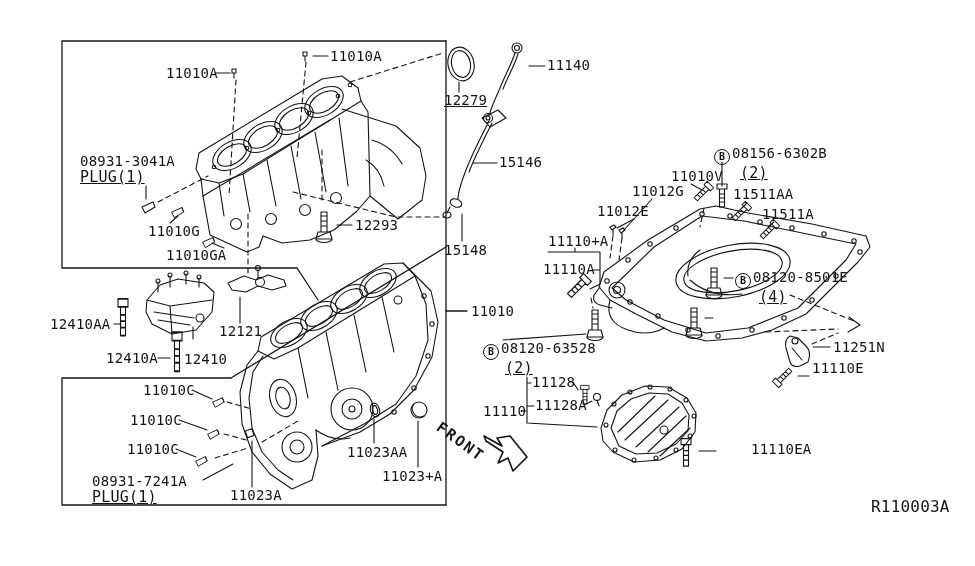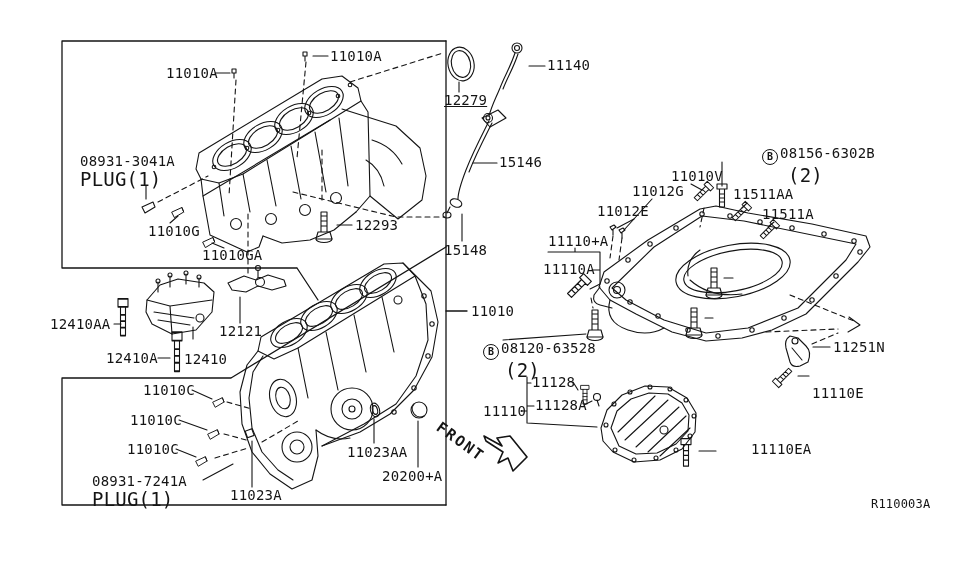--- a/index.html
+++ b/index.html
@@ -1,25 +1,25 @@
 <!DOCTYPE html>
 <html><head>
 <meta charset="utf-8">
 <style>
   html,body{margin:0;padding:0;background:#ffffff;}
   #stage{position:relative;width:975px;height:566px;background:#ffffff;overflow:hidden;
          font-family:"DejaVu Sans Mono","Liberation Mono",monospace;color:#141414;}
   #art{position:absolute;left:0;top:0;}
   #labels{position:absolute;left:0;top:0;width:975px;height:566px;}
   .plabel{position:absolute;font-size:14px;line-height:1.1;letter-spacing:0.2px;white-space:nowrap;color:#141414;}
-  .plabel .sub{font-size:19px;letter-spacing:0.2px;}
+  .plabel .sub{font-size:15px;letter-spacing:0.2px;text-decoration:underline;}
   .bcirc{display:inline-block;width:14px;height:14px;border:1.5px solid #141414;border-radius:50%;
          text-align:center;font-size:10px;line-height:14px;font-weight:bold;vertical-align:-2px;margin-right:2px;}
   .front-label{font-size:15px;font-weight:bold;letter-spacing:2px;transform-origin:left top;}
-  .figid{font-size:12px;}
+  .figid{font-size:16px;}
 </style>
 </head>
 <body>
 
 <div id="stage">
 
   <svg id="art" width="975" height="566" viewBox="0 0 975 566" fill="none" stroke="#141414" stroke-width="1.1" stroke-linecap="round" stroke-linejoin="round">
 
     <defs>
       <g id="boltUp">
@@ -312,49 +312,50 @@
     <g stroke-width="1.6">
       <path d="M484,436 L502,446 L497,438 L510,436 L527,457 L513,471 L508,458 L498,463 L503,452 L486,441 Z"></path>
     </g>
   </svg>
 
   <div id="labels">
       <div class="plabel" style="left: 166px; top: 66px;"><span>11010A</span></div>
       <div class="plabel" style="left: 330px; top: 49px;"><span>11010A</span></div>
       <div class="plabel" style="left: 80px; top: 154px;"><span>08931-3041A</span><div class="sub" style="margin-left: 0px;">PLUG(1)</div></div>
       <div class="plabel" style="left: 148px; top: 224px;"><span>11010G</span></div>
-      <div class="plabel" style="left: 166px; top: 248px; margin-left: 36px;"><span>11010GA</span></div>
+      <div class="plabel" style="left: 166px; top: 248px;"><span>11010GA</span></div>
       <div class="plabel" style="left: 355px; top: 218px;"><span>12293</span></div>
       <div class="plabel" style="left: 444px; top: 93px; text-decoration: underline;"><span>12279</span></div>
       <div class="plabel" style="left: 547px; top: 58px;"><span>11140</span></div>
       <div class="plabel" style="left: 499px; top: 155px;"><span>15146</span></div>
       <div class="plabel" style="left: 444px; top: 243px;"><span>15148</span></div>
       <div class="plabel" style="left: 471px; top: 304px;"><span>11010</span></div>
       <div class="plabel" style="left: 50px; top: 317px;"><span>12410AA</span></div>
       <div class="plabel" style="left: 184px; top: 340px; margin-top: 12px;"><span>12410</span></div>
       <div class="plabel" style="left: 106px; top: 351px;"><span>12410A</span></div>
       <div class="plabel" style="left: 219px; top: 324px;"><span>12121</span></div>
       <div class="plabel" style="left: 143px; top: 383px;"><span>11010C</span></div>
       <div class="plabel" style="left: 130px; top: 413px;"><span>11010C</span></div>
       <div class="plabel" style="left: 127px; top: 442px;"><span>11010C</span></div>
       <div class="plabel" style="left: 92px; top: 474px;"><span>08931-7241A</span><div class="sub" style="margin-left: 0px;">PLUG(1)</div></div>
       <div class="plabel" style="left: 230px; top: 488px;"><span>11023A</span></div>
       <div class="plabel" style="left: 347px; top: 445px;"><span>11023AA</span></div>
-      <div class="plabel" style="left: 382px; top: 469px;"><span>20200+A</span></div>
+      <div class="plabel" style="left: 382px; top: 469px;"><span>11023+A</span></div>
       <div class="plabel" style="left: 597px; top: 204px;"><span>11012E</span></div>
       <div class="plabel" style="left: 632px; top: 184px;"><span>11012G</span></div>
       <div class="plabel" style="left: 671px; top: 169px;"><span>11010V</span></div>
-      <div class="plabel" style="left: 714px; top: 146px; margin-left: 48px;"><span class="bcirc">B</span><span>08156-6302B</span><div class="sub" style="margin-left: 26px;">(2)</div></div>
+      <div class="plabel" style="left: 714px; top: 146px;"><span class="bcirc">B</span><span>08156-6302B</span><div class="sub" style="margin-left: 26px;">(2)</div></div>
       <div class="plabel" style="left: 733px; top: 187px;"><span>11511AA</span></div>
       <div class="plabel" style="left: 762px; top: 207px;"><span>11511A</span></div>
       <div class="plabel" style="left: 548px; top: 234px;"><span>11110+A</span></div>
       <div class="plabel" style="left: 543px; top: 262px;"><span>11110A</span></div>
+      <div class="plabel" style="left: 735px; top: 270px;"><span class="bcirc">B</span><span>08120-8501E</span><div class="sub" style="margin-left: 24px;">(4)</div></div>
       <div class="plabel" style="left: 483px; top: 341px;"><span class="bcirc">B</span><span>08120-63528</span><div class="sub" style="margin-left: 22px;">(2)</div></div>
       <div class="plabel" style="left: 833px; top: 340px;"><span>11251N</span></div>
-      <div class="plabel" style="left: 812px; top: 386px; text-align: right;"><span>11110E</span></div>
+      <div class="plabel" style="left: 812px; top: 361px; text-align: right;"><span>11110E</span></div>
       <div class="plabel" style="left: 532px; top: 375px;"><span>11128</span></div>
       <div class="plabel" style="left: 535px; top: 398px;"><span>11128A</span></div>
       <div class="plabel" style="left: 483px; top: 404px;"><span>11110</span></div>
       <div class="plabel" style="left: 719px; top: 442px; margin-left: 32px;"><span>11110EA</span></div>
       <div class="plabel front-label" style="left: 443px; top: 419px; transform: rotate(36deg);"><span>FRONT</span></div>
       <div class="plabel figid" style="left: 871px; top: 498px;"><span>R110003A</span></div>
     </div>
 </div>
 
 </body></html>

